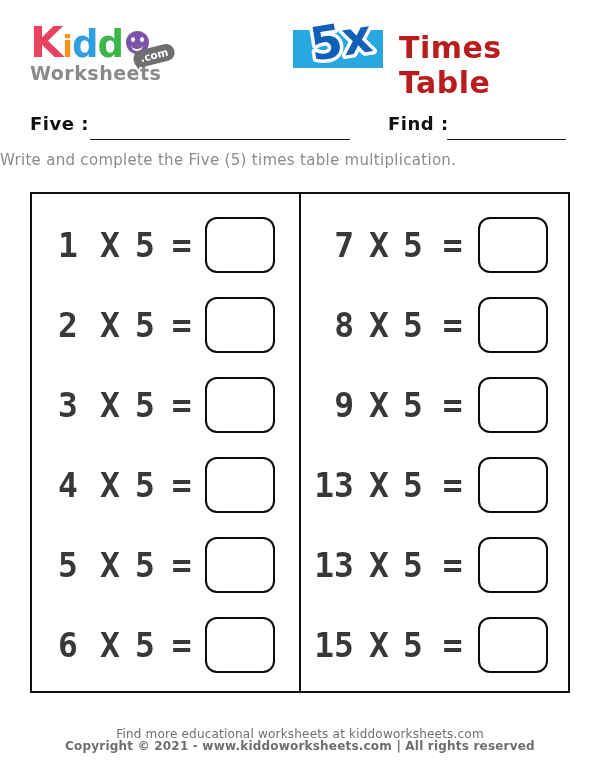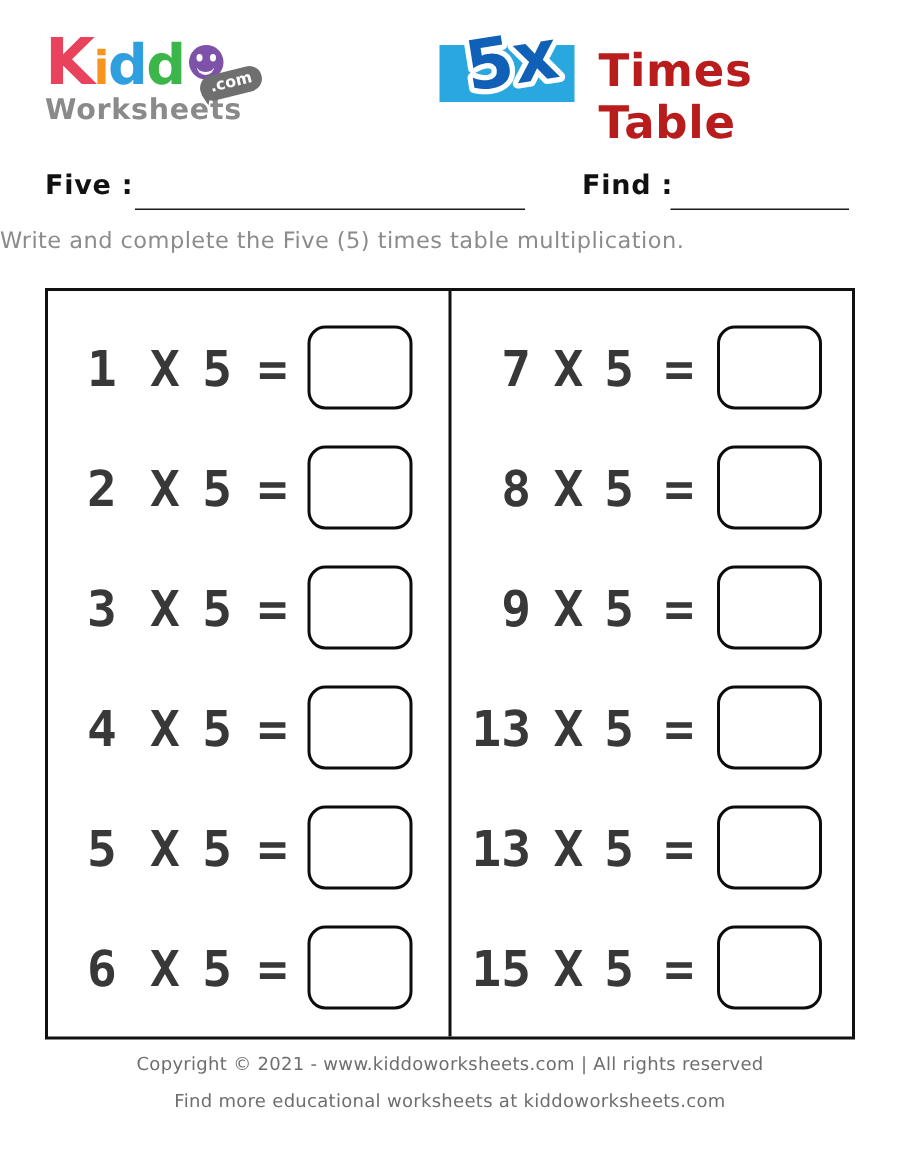--- a/index.html
+++ b/index.html
@@ -66,21 +66,21 @@
   .col-0 .mult{ margin-left: 15px; }  .col-1 .mult{ margin-left: 14px; }
   .col-0 .eq  { margin-left: 17px; }  .col-1 .eq  { margin-left: 20px; }
   .answer-box { width: 70px; height: 56px; border: 2.5px solid #0c0c0c; border-radius: 12px; background: #fff; }
   .col-0 .answer-box { margin-left: 13px; }
   .col-1 .answer-box { margin-left: 15px; }
 
   
   .footer-line { position: absolute; left: 0; width: 600px; text-align: center;
                font-size: 12px; color: #6e6e6e; letter-spacing: 0.2px; }
   .footer-line.f1 { top: 727px; }
-  .footer-line.f2 { top: 702px; }
+  .footer-line.f2 { top: 739px; font-weight: bold; }
 </style>
 </head>
 <body>
 
 <div class="logo">
   <div class="logo-word">
     <span class="logo-letters"><span style="color: rgb(232, 66, 92);">K</span><span style="color: rgb(246, 148, 30);">i</span><span style="color: rgb(47, 159, 223);">d</span><span style="color: rgb(60, 181, 74);">d</span></span>
     <span class="smiley" style="background: rgb(125, 82, 168);">
       <span class="eye l"></span>
       <span class="eye r"></span>

